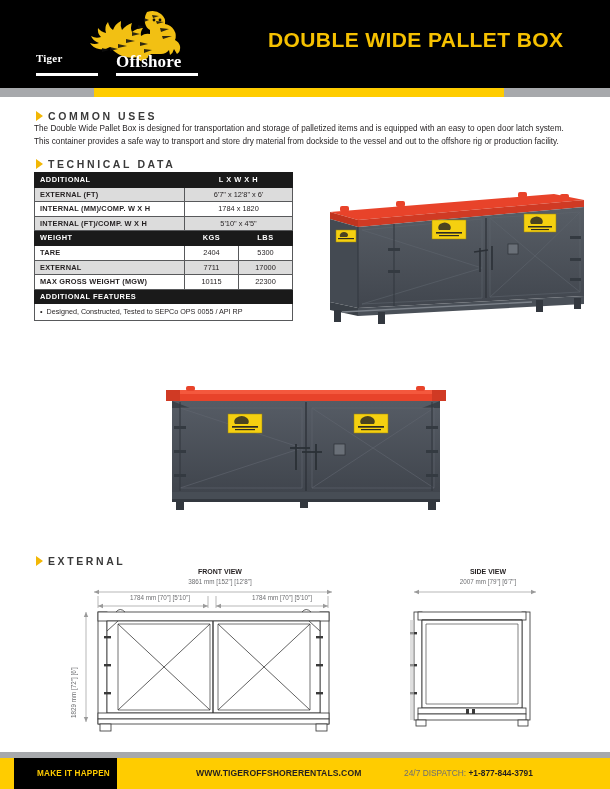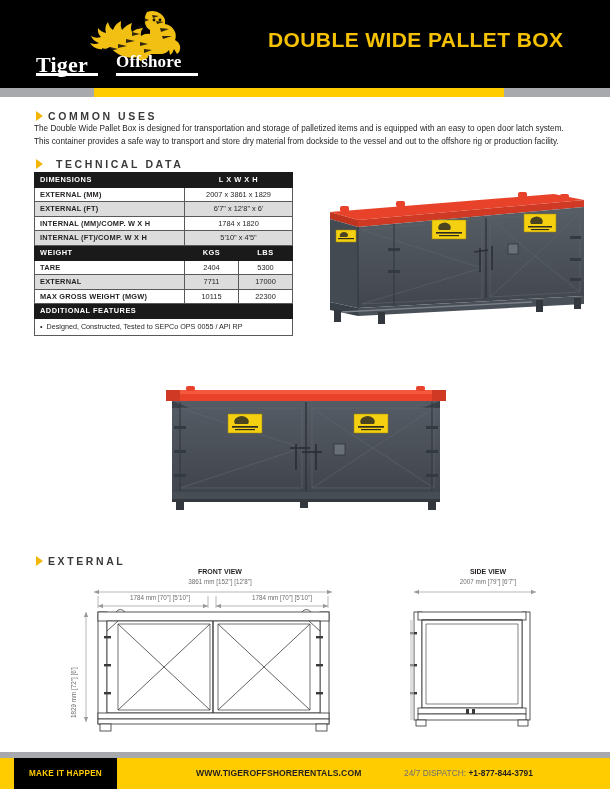--- a/index.html
+++ b/index.html
@@ -126,21 +126,21 @@
     position:absolute;left:0;top:758px;width:610px;height:31px;
     background:#ffcc00;
   }
   .footer-black{
     position:absolute;left:14px;top:758px;width:103px;height:31px;
     background:#000000;
   }
   .footer-mih{
     position:absolute;left:14px;top:758px;width:103px;height:31px;
     line-height:31px;text-align:center;
-    font-size:8.2px;font-weight:bold;color:#ffcc00;letter-spacing:.2px;
+    font-size:8.2px;font-weight:bold;color:#ffcc00;letter-spacing:.2px;padding-left:8px;
   }
   .footer-url{
     position:absolute;left:196px;top:758px;height:31px;line-height:31px;
     font-size:8.6px;font-weight:bold;color:#231f20;letter-spacing:.1px;
   }
   .footer-disp{
     position:absolute;left:404px;top:758px;height:31px;line-height:31px;
     font-size:8.4px;color:#6d6e71;
   }
   .footer-phone{font-weight:bold;color:#231f20;}
@@ -168,52 +168,48 @@
         <path d="M26 39 l8 2 -8 2 z"></path>
         <path d="M18 40 l7 2 -7 2 z"></path>
         <path d="M56 34 l8 2 -8 2 z"></path>
         <path d="M60 41 l8 1 -8 3 z"></path>
         <path d="M64 47 l7 1 -7 3 z"></path>
       </g>
       <circle cx="70" cy="12" r="1.4" fill="#0f0f0f"></circle>
       <circle cx="76" cy="12" r="1.4" fill="#0f0f0f"></circle>
     </svg>
     <div class="logo-text">
-      <span class="logo-word" style="position:absolute;left:4px;top:2px;font-size:22px;">Tiger</span>
+      <span class="logo-word" style="position:absolute;left:4px;top:2px;font-size:11px;">Tiger</span>
       <span class="logo-word" style="position:absolute;left:84px;top:2px;font-size:17px;">Offshore</span>
       <span class="logo-rule" style="left:4px;top:23px;width:62px;"></span>
       <span class="logo-rule" style="left:84px;top:23px;width:82px;"></span>
     </div>
   </div>
   <div class="doc-title">DOUBLE WIDE PALLET BOX</div>
 </div>
 <div class="header-underbar"></div>
 <div class="header-underbar-yellow"></div>
 
 <span class="sec-arrow" style="left:36px;top:111px;"></span>
 <div class="sec-head" style="left:48px;top:110px;">COMMON USES</div>
 <div class="body-copy">The Double Wide Pallet Box is designed for transportation and storage of palletized items and is equipped with an easy to open door latch system. This container provides a safe way to transport and store dry material from dockside to the vessel and out to the offshore rig or production facility.</div>
 
 <span class="sec-arrow" style="left:36px;top:159px;"></span>
-<div class="sec-head" style="left:56px;top:158px;">TECHNICAL DATA</div>
+<div class="sec-head" style="left:48px;top:158px;">TECHNICAL DATA</div>
 
 <table class="tbl">
   <colgroup>
       <col style="width:150px">
       <col style="width:54px">
       <col style="width:54px">
     </colgroup>
   <tbody>
     <tr class="hdr">
-      <td class="lbl">DIMENSIONS</td>
+      <td class="lbl">ADDITIONAL</td>
       <td class="val span3" colspan="2">L X W X H</td>
-    </tr>
-    <tr class="plain">
-      <td class="lbl">EXTERNAL (MM)</td>
-      <td class="val" colspan="2">2007 x 3861 x 1829</td>
     </tr>
     <tr class="alt">
       <td class="lbl">EXTERNAL (FT)</td>
       <td class="val" colspan="2">6'7" x 12'8" x 6'</td>
     </tr>
     <tr class="plain">
       <td class="lbl">INTERNAL (MM)/COMP. W X H</td>
       <td class="val" colspan="2">1784 x 1820</td>
     </tr>
     <tr class="alt">

